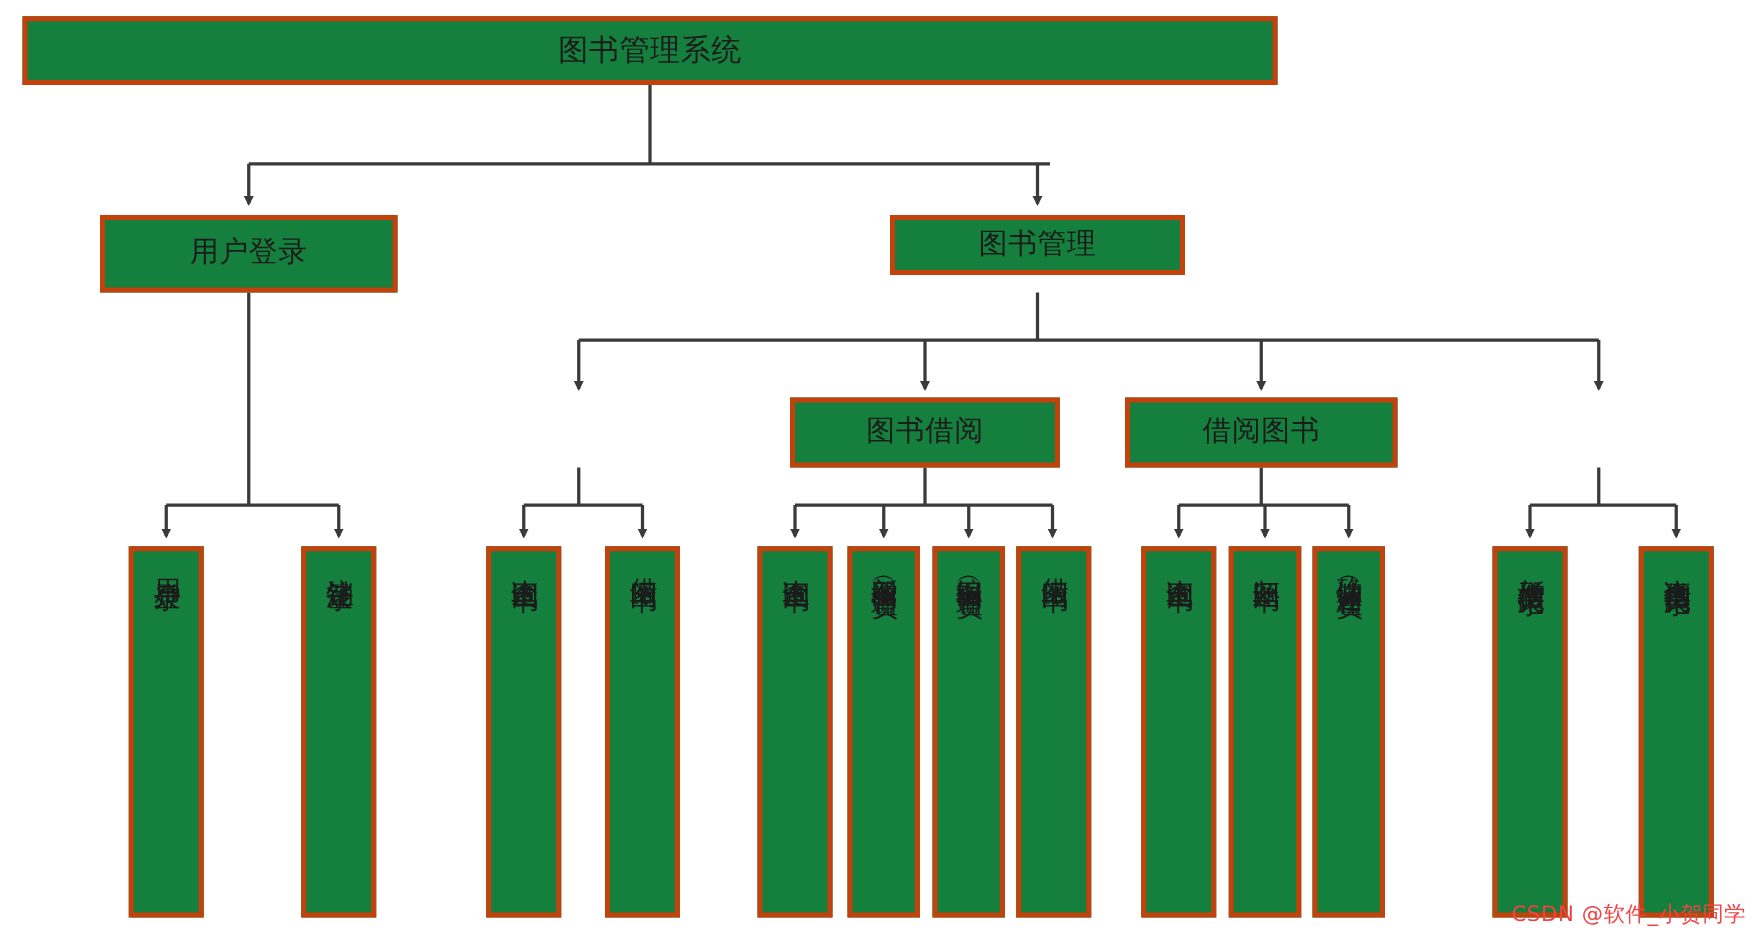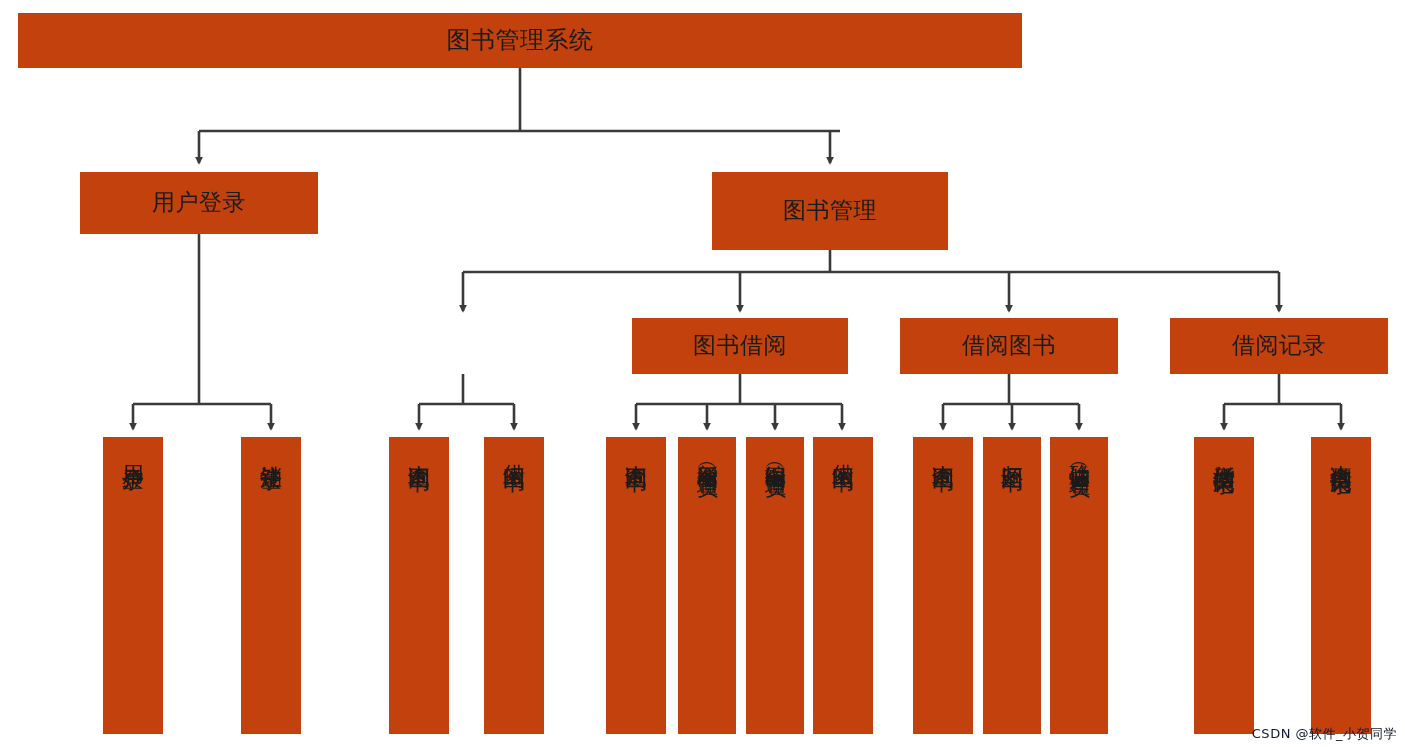--- a/index.html
+++ b/index.html
@@ -22,22 +22,22 @@
     position: absolute;
     left: 0;
     top: 0;
     width: 1405px;
     height: 747px;
     pointer-events: none;
   }
   .node {
     position: absolute;
     box-sizing: border-box;
-    background: #c2410c;
-    border: 6px solid #c2410c;
+    background: #15803d;
+    border: 4px solid #c2410c;
     display: flex;
     align-items: center;
     justify-content: center;
     color: #1b1b1b;
   }
   .node .label {
     display: block;
     text-align: center;
     line-height: 1.18;
     letter-spacing: 0.5px;
@@ -60,22 +60,22 @@
     font-size: 22px;
     line-height: 1.28;
     letter-spacing: 2px;
     white-space: nowrap;
   }
   .node.vert.tall .label { font-size: 21px; }
   #watermark {
     position: absolute;
     right: 8px;
     bottom: 4px;
-    font-size: 13px;
-    color: #0f172a;
+    font-size: 17px;
+    color: #ef4444;
     letter-spacing: 0.5px;
     white-space: nowrap;
   }
 </style>
 </head>
 <body>
 
 <div id="diagram-root">
 
   <svg id="edges-layer" viewBox="0 0 1405 747" xmlns="http://www.w3.org/2000/svg">
@@ -128,32 +128,29 @@
     </g>
   </svg>
 
   <div class="node horiz root" style="left:18px; top:13px; width:1004px; height:55px;">
     <span class="label">图书管理系统</span>
   </div>
 
   <div class="node horiz" style="left:80px; top:172px; width:238px; height:62px;">
     <span class="label">用户登录</span>
   </div>
-  <div class="node horiz" style="left:712px; top:172px; width:236px; height:78px;">
+  <div class="node horiz" style="left:712px; top:172px; width:236px; height:48px;">
     <span class="label">图书管理</span>
   </div>
 
   <div class="node horiz" style="left:632px; top:318px; width:216px; height:56px;">
     <span class="label">图书借阅</span>
   </div>
   <div class="node horiz" style="left:900px; top:318px; width:218px; height:56px;">
     <span class="label">借阅图书</span>
-  </div>
-  <div class="node horiz" style="left:1170px; top:318px; width:218px; height:56px;">
-    <span class="label">借阅记录</span>
   </div>
 
   <div class="node vert" style="left:103px; top:437px; width:60px; height:297px;">
     <span class="label">用户登录</span>
   </div>
   <div class="node vert" style="left:241px; top:437px; width:60px; height:297px;">
     <span class="label">注销登录</span>
   </div>
 
   <div class="node vert" style="left:389px; top:437px; width:60px; height:297px;">

